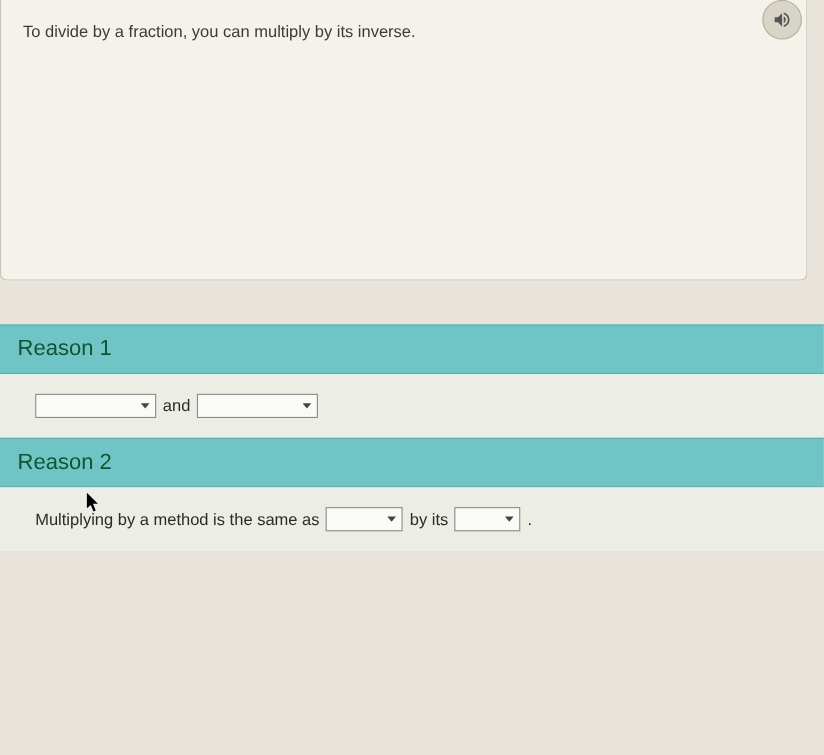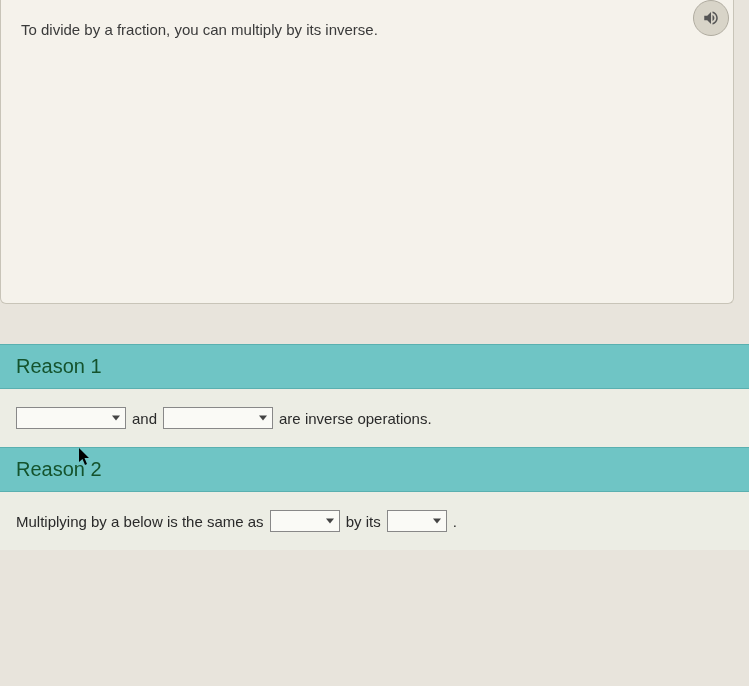--- a/index.html
+++ b/index.html
@@ -15,21 +15,21 @@
       overflow: hidden;
       position: relative;
     }
     .top-card {
       background: #f5f2eb;
       border: 1px solid #c8c4b8;
       border-top: none;
       border-radius: 0 0 6px 6px;
       margin: 0 15px 0 0;
       padding: 18px 20px 20px 20px;
-      height: 304px;
+      height: 255px;
       color: #3a3a3a;
       font-size: 15px;
       line-height: 1.6;
     }
     .top-card p {
       margin-bottom: 16px;
     }
     .speaker-icon {
       position: absolute;
       top: 0;
@@ -54,21 +54,21 @@
     .reason-header {
       background: #6fc5c5;
       color: #14532d;
       font-size: 20px;
       padding: 10px 16px;
       border-top: 1px solid #5ab0b0;
       border-bottom: 1px solid #5ab0b0;
     }
     .reason-body {
       background: #ecede4;
-      padding: 18px 16px;
+      padding: 18px 32px;
       font-size: 15px;
       color: #2a2a2a;
       display: flex;
       align-items: center;
       flex-wrap: wrap;
       gap: 6px;
     }
     .dropdown {
       display: inline-flex;
       align-items: center;
@@ -145,33 +145,32 @@
     </span>
     <span>and</span>
     <span class="dropdown wide">
       <span></span>
       <span class="dropdown-caret">
         <svg viewBox="0 0 10 6">
             <path d="M0 0 L5 6 L10 0 Z"></path>
           </svg>
       </span>
     </span>
-    <span>are inverse operations.</span>
   </div>
 </div>
 
 <div class="cursor-arrow">
   <svg viewBox="0 0 12 18">
       <path d="M0 0 L0 14 L3.5 11 L6 17 L8 16 L5.5 10 L10 10 Z" fill="#000"></path>
     </svg>
 </div>
 
 <div class="reason-header reason2-header">Reason 2</div>
 <div class="reason-body">
-  <span>Multiplying by a below is the same as</span>
+  <span>Multiplying by a method is the same as</span>
   <span class="dropdown">
     <span></span>
     <span class="dropdown-caret">
       <svg viewBox="0 0 10 6">
           <path d="M0 0 L5 6 L10 0 Z"></path>
         </svg>
     </span>
   </span>
   <span>by its</span>
   <span class="dropdown narrow">

